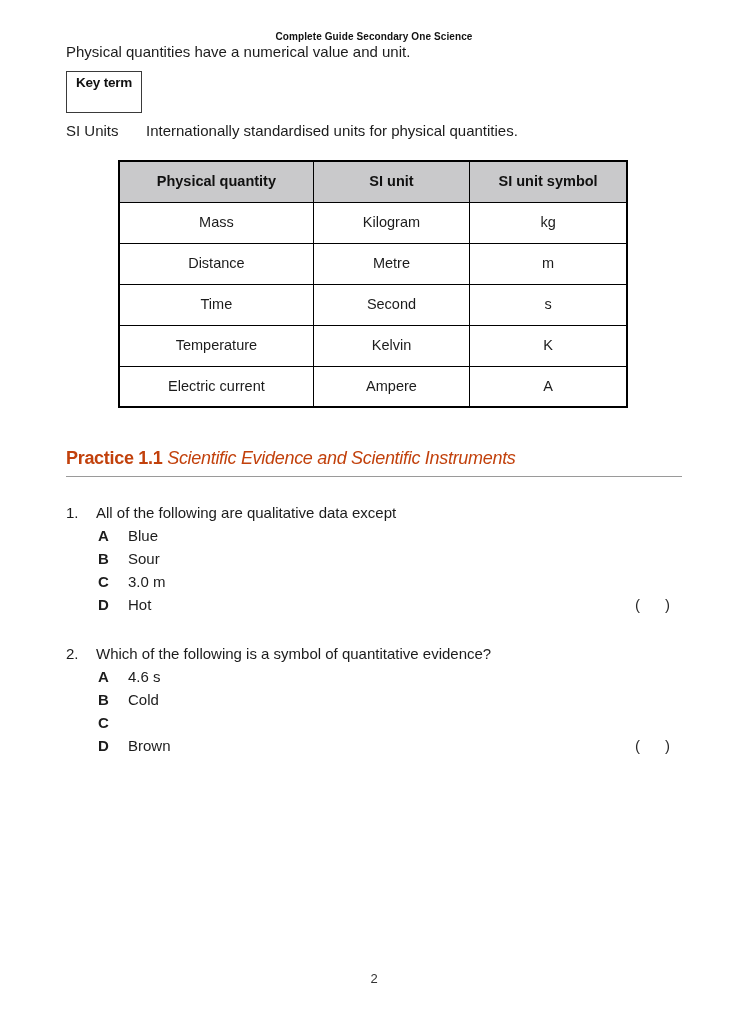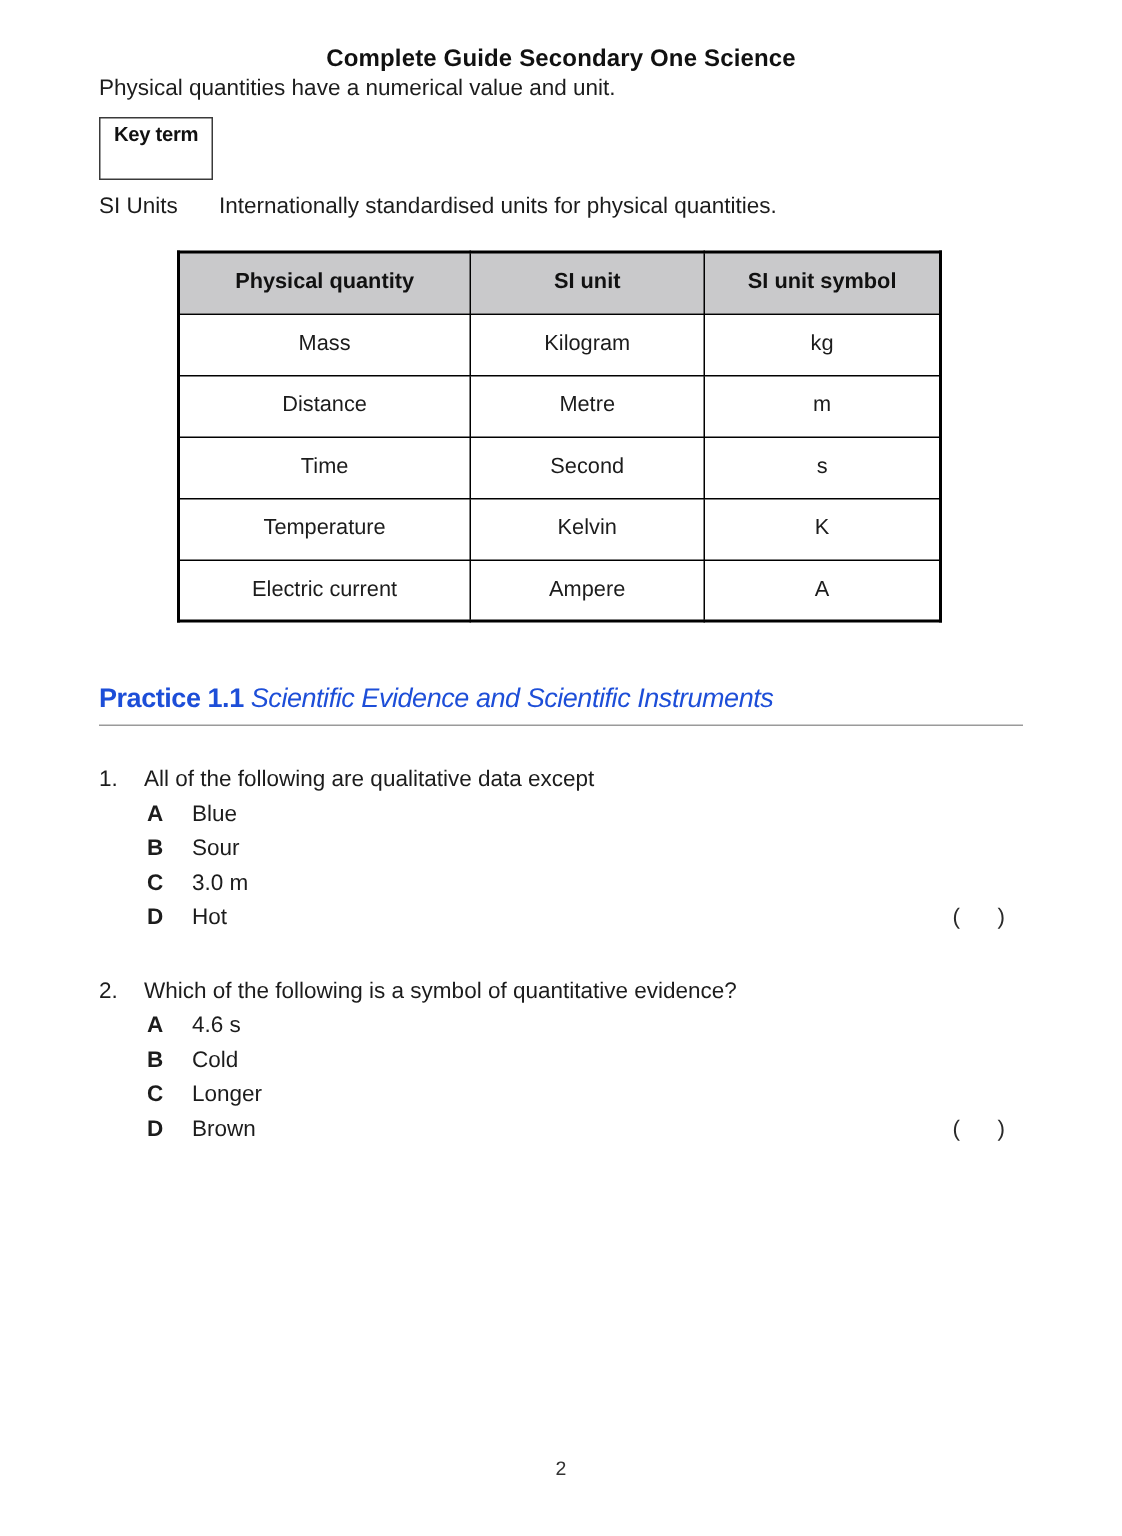--- a/index.html
+++ b/index.html
@@ -9,21 +9,21 @@
     width: 748px;
     height: 1024px;
     background: #ffffff;
     font-family: "Liberation Sans", sans-serif;
     color: #1c1c1c;
     overflow: hidden;
   }
   .running-head {
     padding-top: 31px;
     text-align: center;
-    font-size: 16px;
+    font-size: 10px;
     font-weight: bold;
     letter-spacing: 0.1px;
     color: #111;
   }
   .content {
     margin: 0 66px;
     width: 616px;
   }
   .intro {
     font-size: 15px;
@@ -71,21 +71,21 @@
     color: #111;
   }
   .col-quantity { width: 195px; }
   .col-unit { width: 157px; }
   .col-symbol { width: 158px; }
   .practice-heading {
     margin-top: 40px;
     padding-bottom: 7px;
     border-bottom: 1.5px solid #9a9a9a;
     font-size: 18px;
-    color: #1d4ed8;
+    color: #c2410c;
     letter-spacing: -0.3px;
   }
   .practice-label { font-weight: bold; }
   .practice-title { font-style: italic; font-weight: 500; }
   .question-block { margin-top: 26px; }
   .question-block.second { margin-top: 30px; }
   .question-row {
     display: flex;
     font-size: 15px;
     line-height: 19px;
@@ -218,21 +218,20 @@
         <span class="opt-text">4.6 s</span>
       </div>
       <div class="option-row">
         <span class="opt-indent"></span>
         <span class="opt-letter">B</span>
         <span class="opt-text">Cold</span>
       </div>
       <div class="option-row">
         <span class="opt-indent"></span>
         <span class="opt-letter">C</span>
-        <span class="opt-text">Longer</span>
       </div>
       <div class="option-row">
         <span class="opt-indent"></span>
         <span class="opt-letter">D</span>
         <span class="opt-text">Brown</span>
         <span class="answer-bracket">(      )</span>
       </div>
     </div>
 
   </div>

